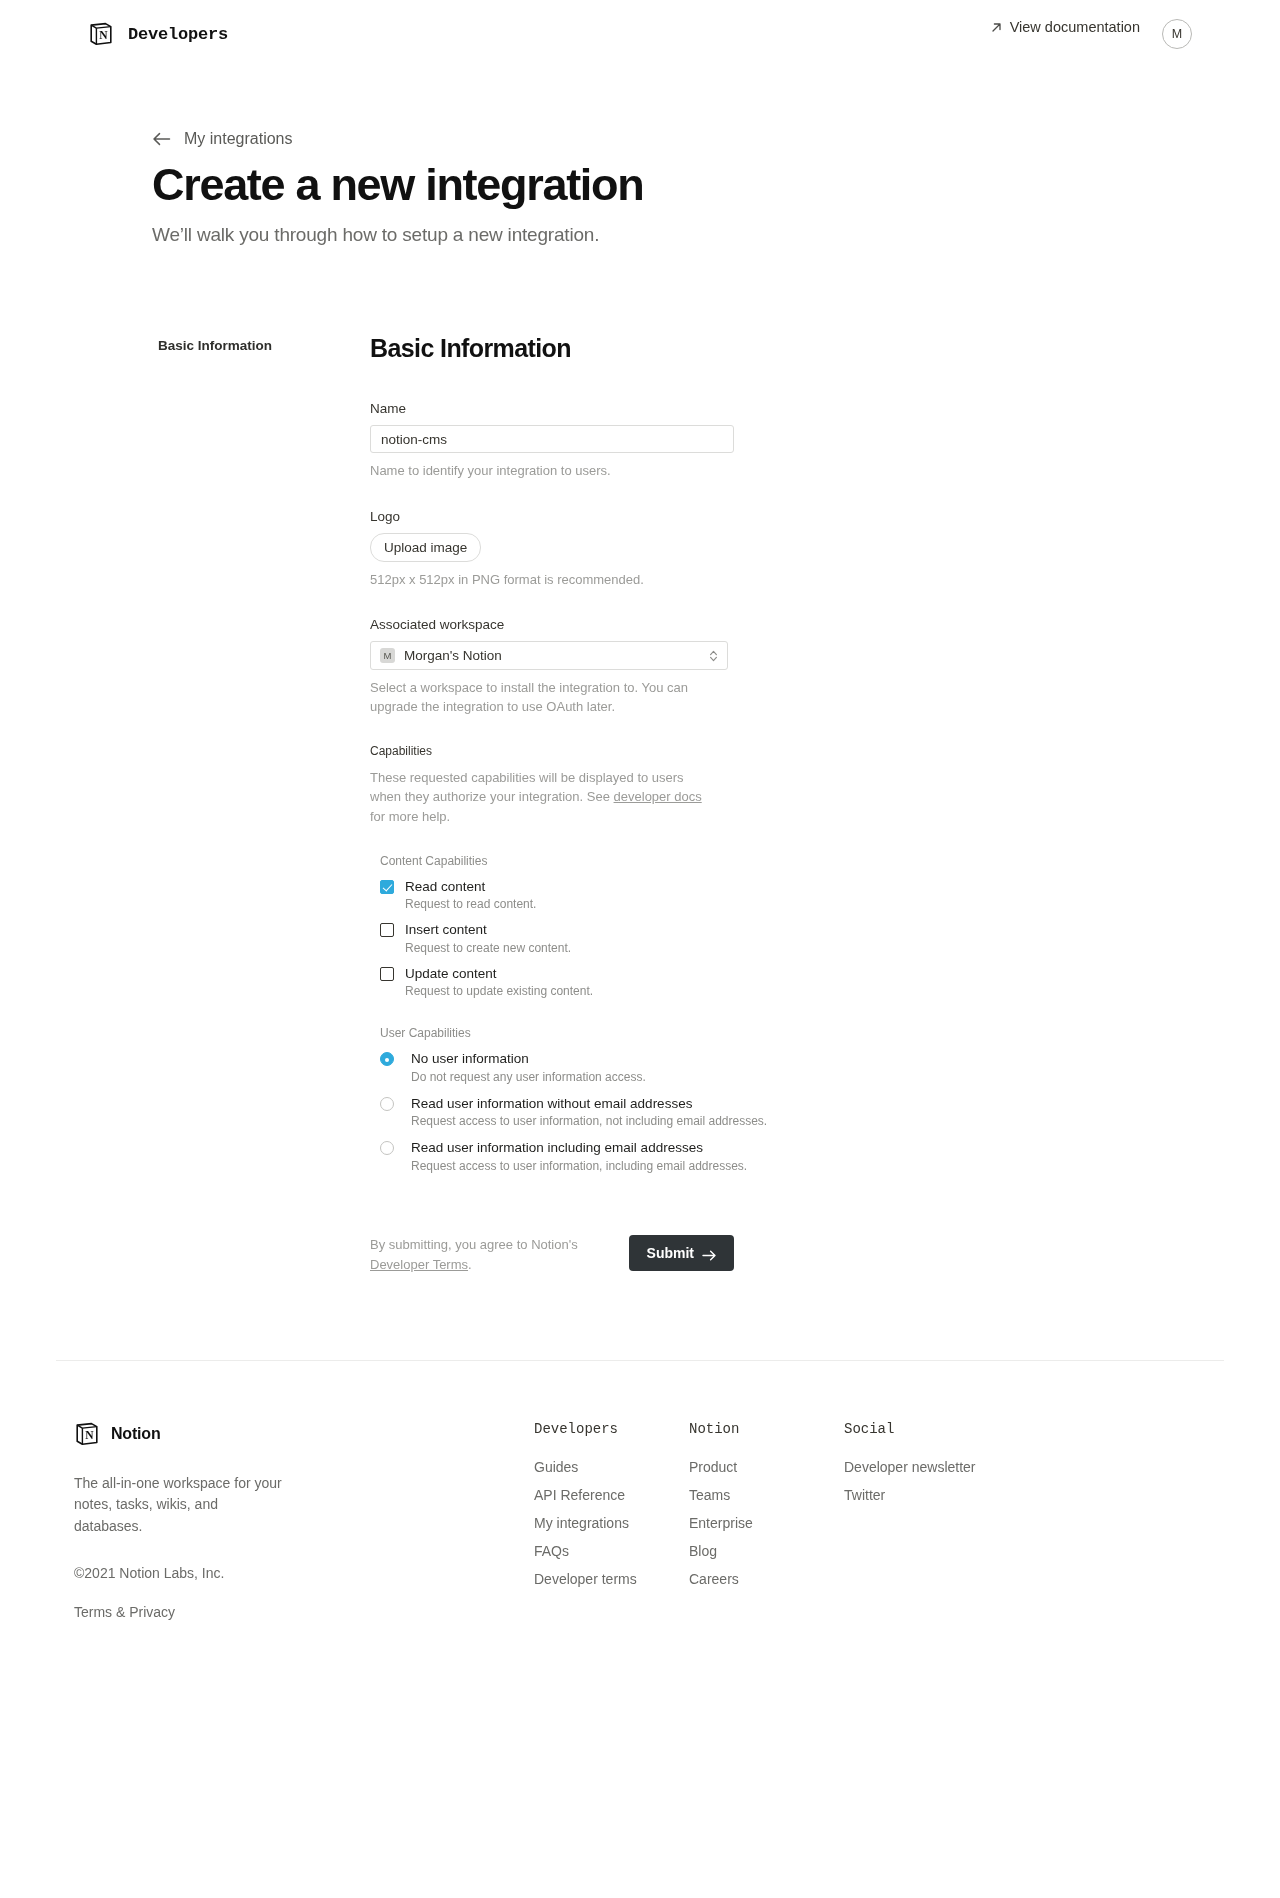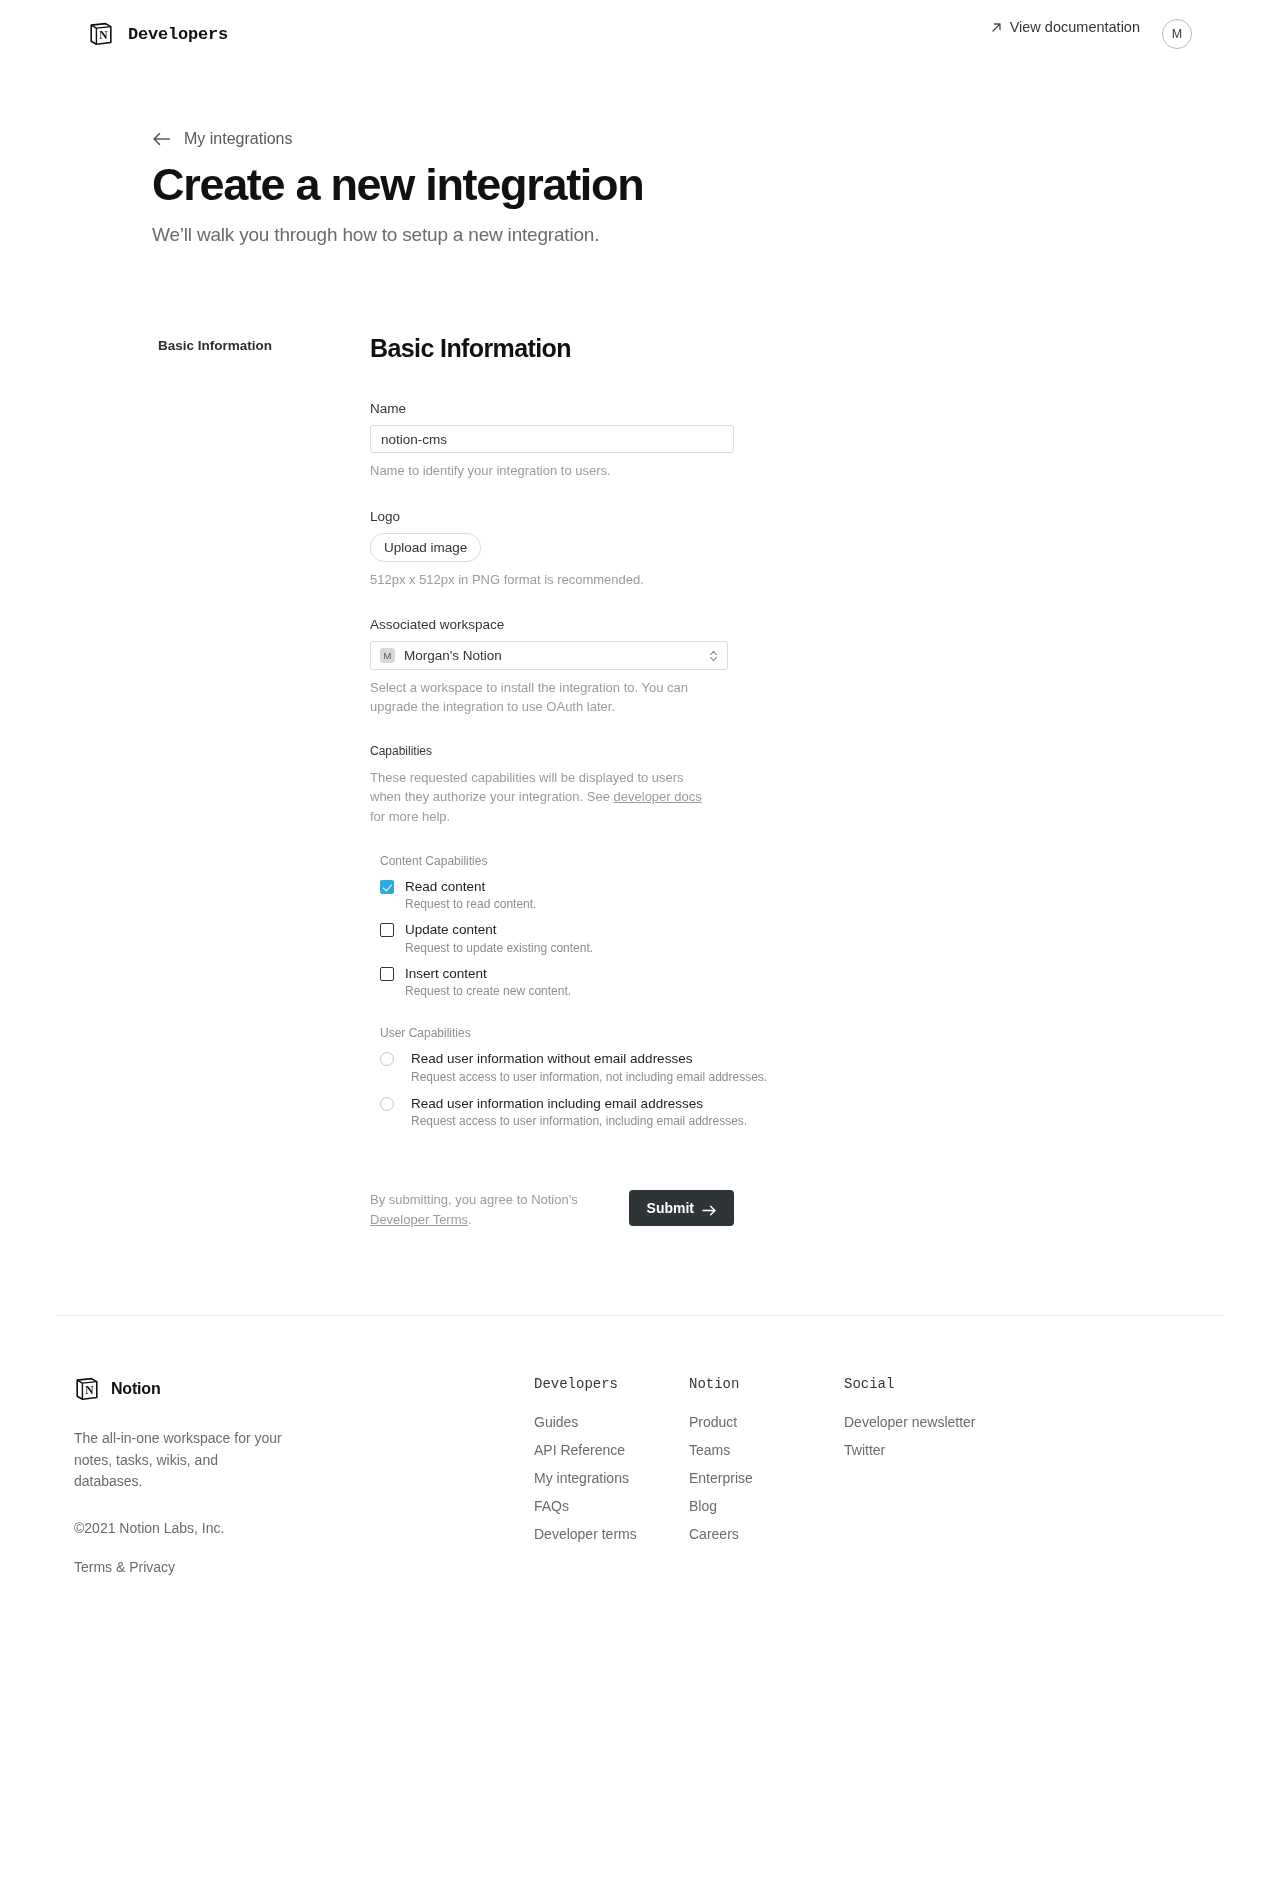--- a/index.html
+++ b/index.html
@@ -257,37 +257,44 @@
             <span class="cbox checked"></span>
             <span class="opt-text">
               <span class="opt-label">Read content</span>
               <span class="opt-help">Request to read content.</span>
             </span>
           </div>
 
           <div class="opt-row">
             <span class="cbox"></span>
             <span class="opt-text">
+              <span class="opt-label">Insert content</span>
+              <span class="opt-help">Request to create new content.</span>
+            </span>
+          </div>
+
+          <div class="opt-row">
+            <span class="cbox"></span>
+            <span class="opt-text">
               <span class="opt-label">Update content</span>
               <span class="opt-help">Request to update existing content.</span>
             </span>
           </div>
-
-          <div class="opt-row">
-            <span class="cbox"></span>
-            <span class="opt-text">
-              <span class="opt-label">Insert content</span>
-              <span class="opt-help">Request to create new content.</span>
-            </span>
-          </div>
         </div>
 
         <div class="cap-group">
           <div class="cap-group-label">User Capabilities</div>
 
+          <div class="radio-row">
+            <span class="radio selected"></span>
+            <span class="opt-text">
+              <span class="opt-label">No user information</span>
+              <span class="opt-help">Do not request any user information access.</span>
+            </span>
+          </div>
 
           <div class="radio-row">
             <span class="radio"></span>
             <span class="opt-text">
               <span class="opt-label">Read user information without email addresses</span>
               <span class="opt-help">Request access to user information, not including email addresses.</span>
             </span>
           </div>
 
           <div class="radio-row">

